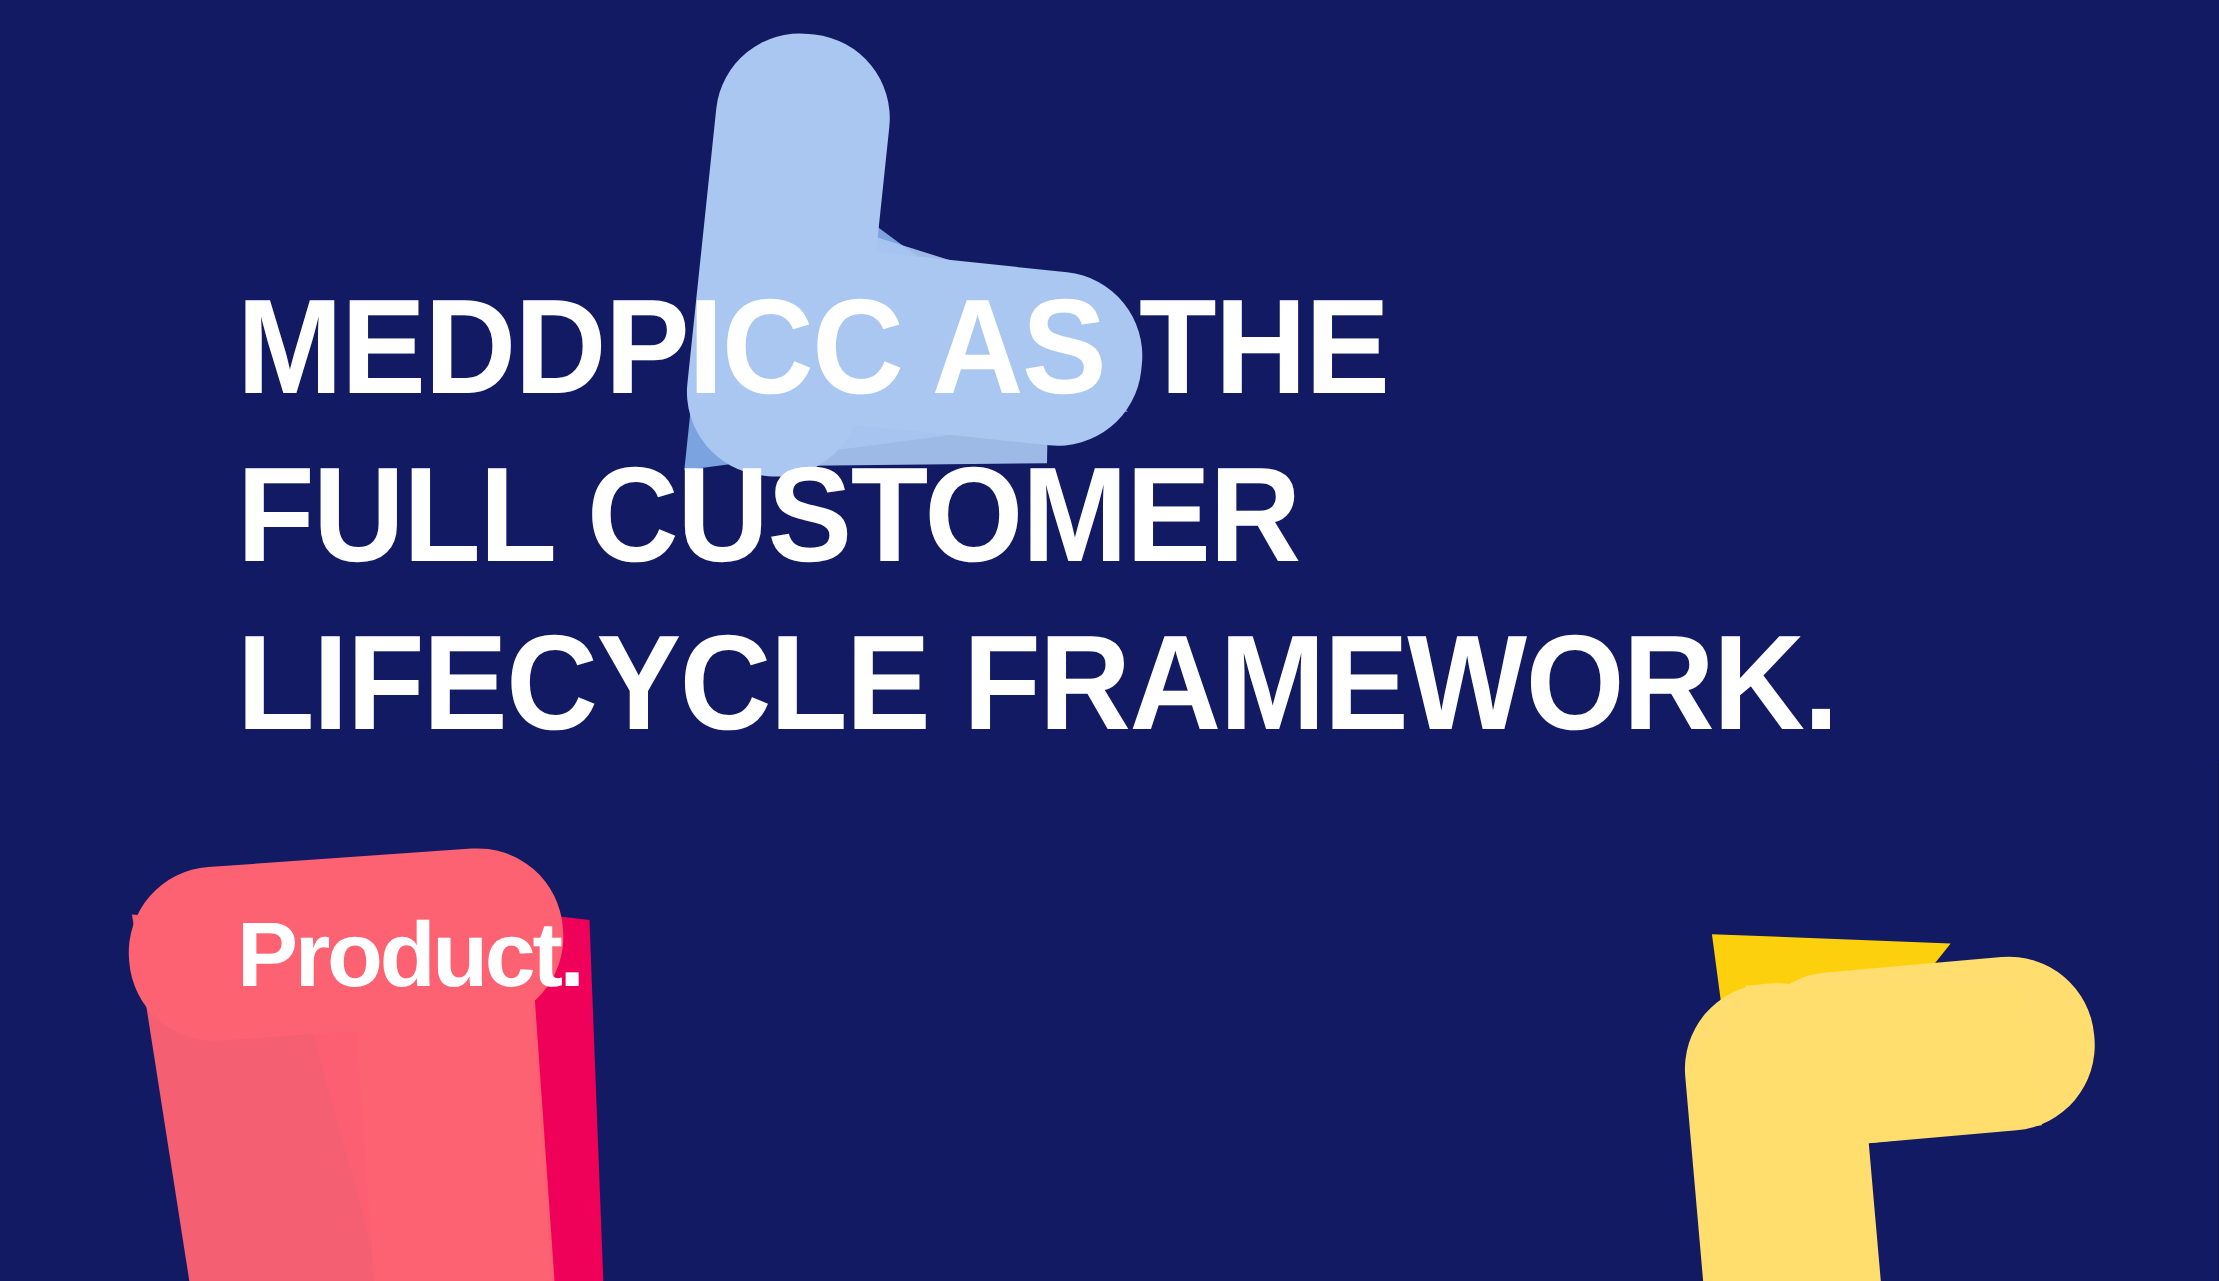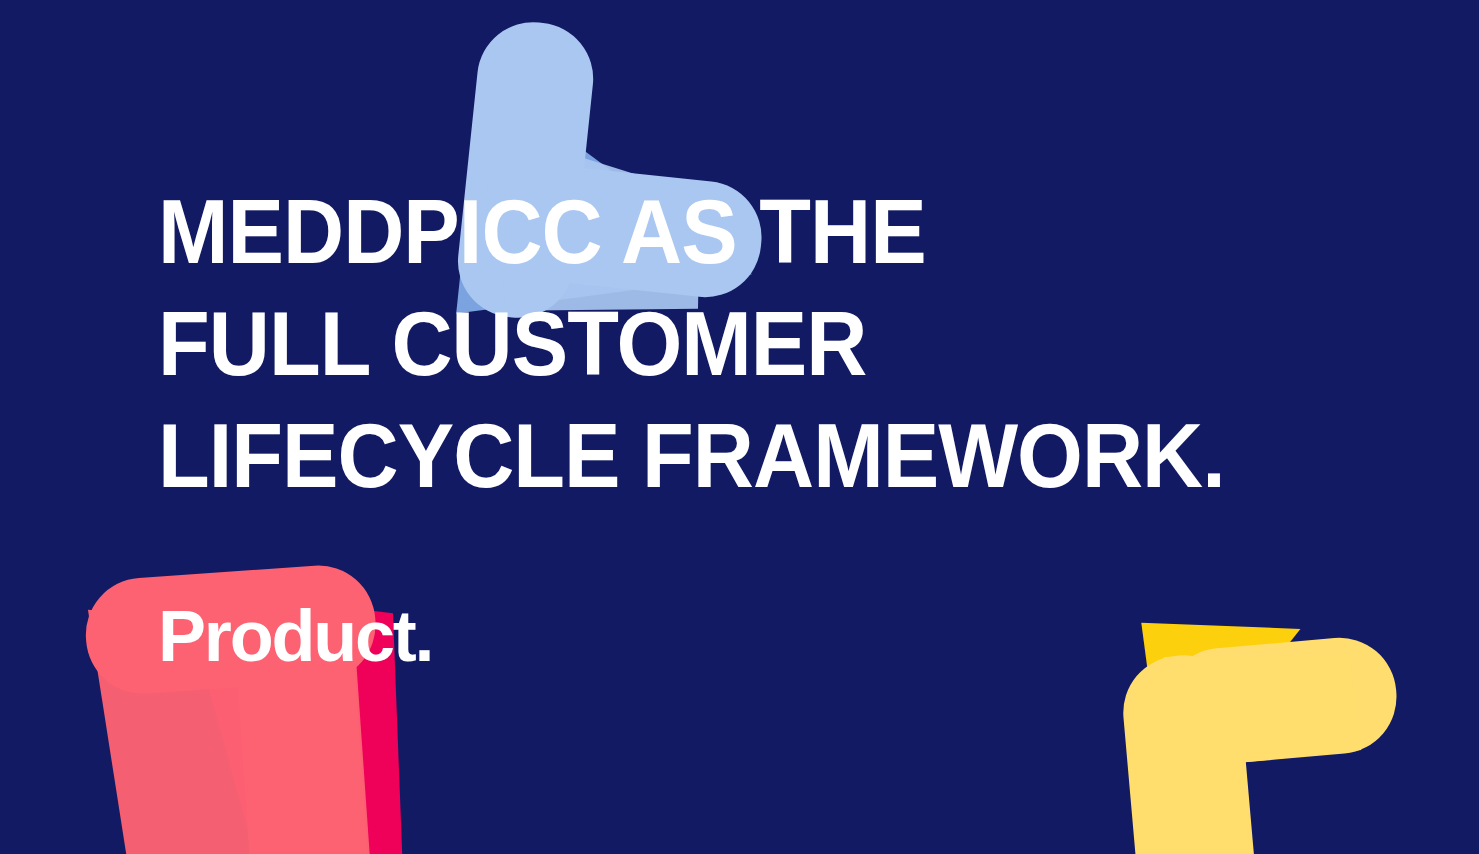--- a/index.html
+++ b/index.html
@@ -63,21 +63,21 @@
     left: 158px;
     top: 580px;
     z-index: 5;
   }
 
   .subline {
     margin: 0;
     color: #ffffff;
     font-family: "Liberation Sans", sans-serif;
     font-weight: 700;
-    font-size: 72px;
+    font-size: 61px;
     line-height: 112px;
     letter-spacing: -2.2px;
     white-space: nowrap;
   }
 </style>
 </head>
 <body>
 
 <div id="slide">
 

